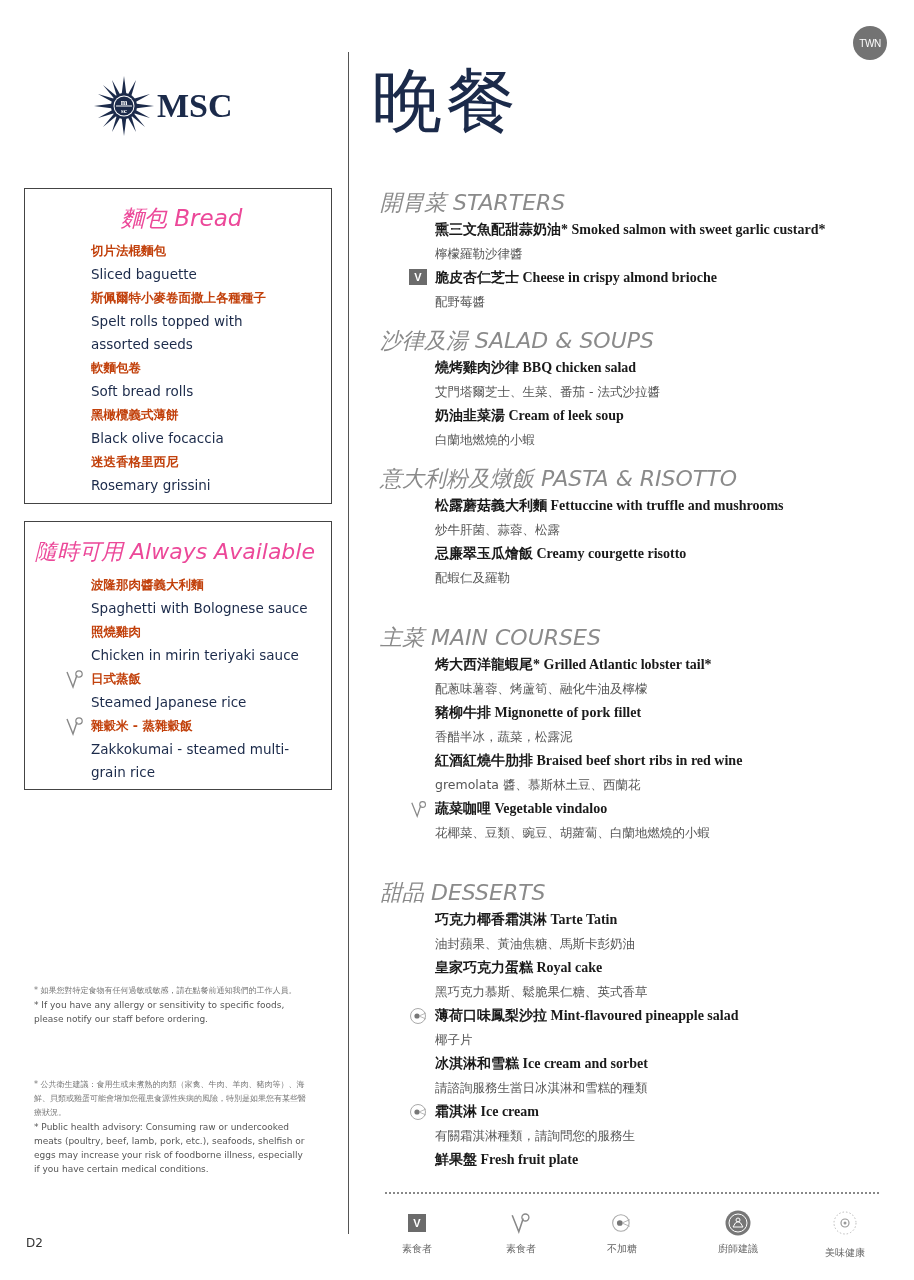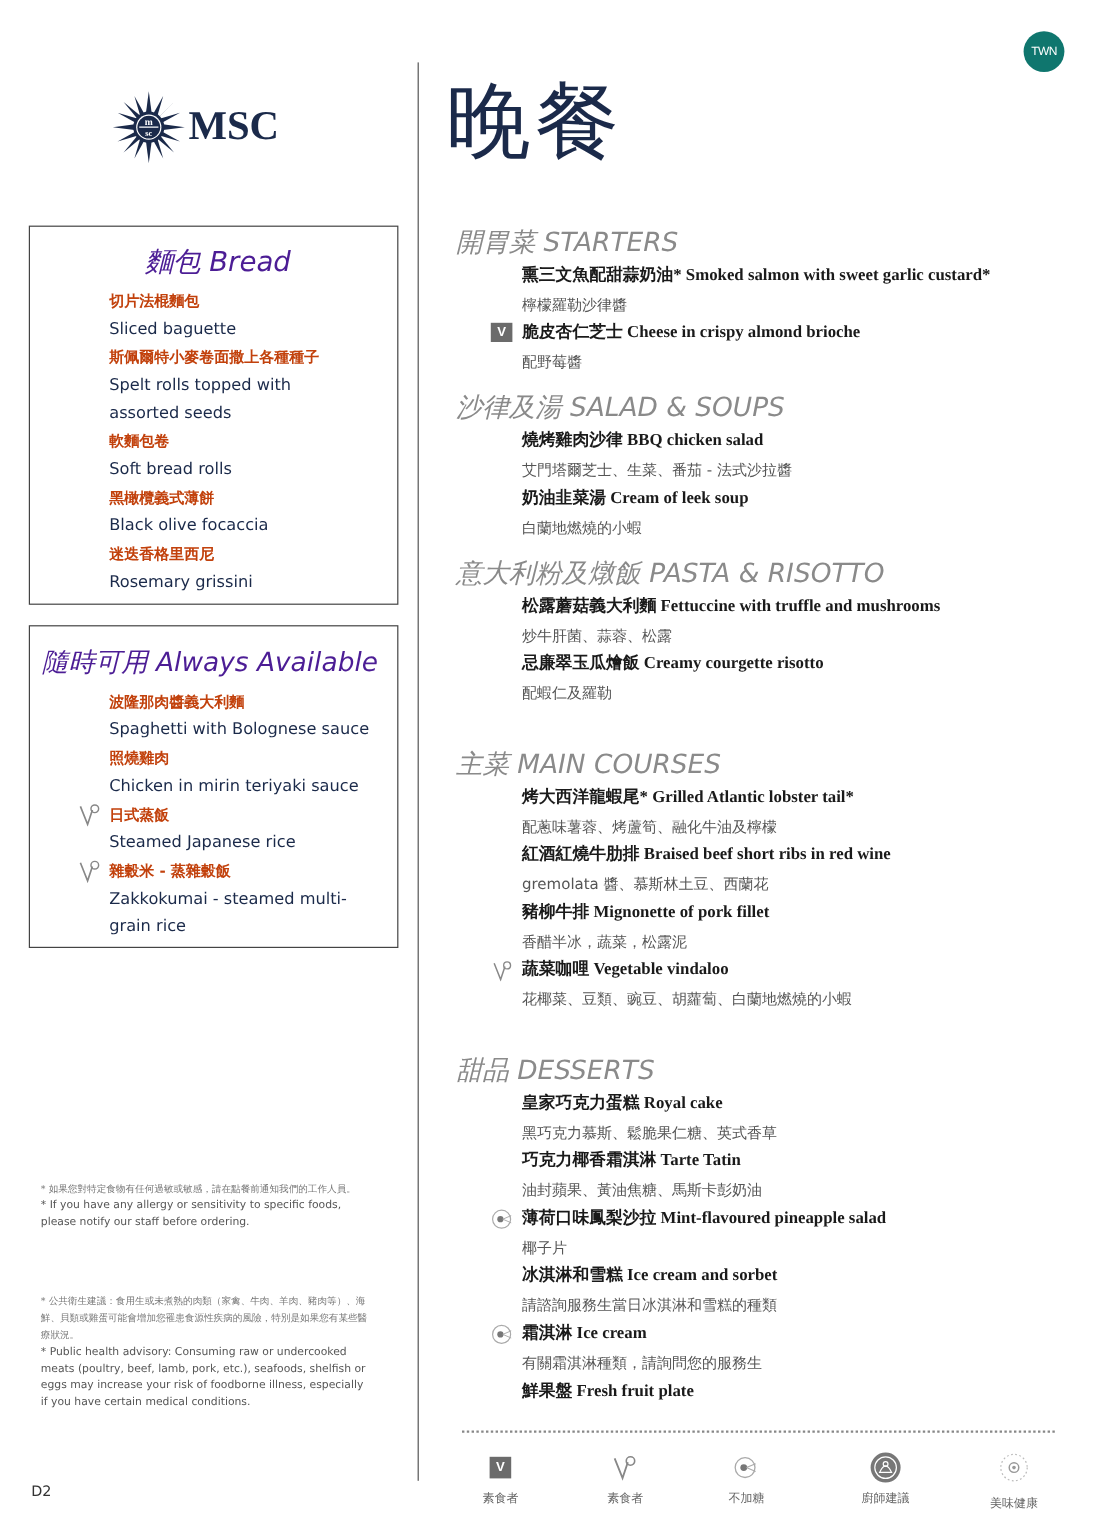--- a/index.html
+++ b/index.html
@@ -1,35 +1,35 @@
 <!DOCTYPE html>
 <html><head>
 <meta charset="utf-8">
 <style>
   * { box-sizing: border-box; margin: 0; padding: 0; }
   html, body { width: 914px; height: 1280px; background: #ffffff; overflow: hidden; }
   body { position: relative; font-family: "DejaVu Sans", sans-serif; color: #1a1a1a; }
 
   .badge { position: absolute; left: 853px; top: 26px; width: 34px; height: 34px; border-radius: 50%;
-           background: #0f766e; color: #fff; font-family: "Liberation Sans", sans-serif; font-size: 10px;
+           background: #737373; color: #fff; font-family: "Liberation Sans", sans-serif; font-size: 10px;
            display: flex; align-items: center; justify-content: center; letter-spacing: -0.5px; }
 
   .logo { position: absolute; left: 93px; top: 74px; height: 64px; display: flex; align-items: center; }
   .logo svg { width: 62px; height: 62px; }
   .logo-text { font-family: "Liberation Serif", serif; font-weight: bold; font-size: 34px; color: #1b2a4a; margin-left: 2px; letter-spacing: 0px; }
 
   .vdivider { position: absolute; left: 348px; top: 52px; width: 1px; height: 1182px; background: #555; }
 
   .title { position: absolute; left: 372px; top: 66px; font-size: 70px; color: #1b2a4a; font-family: "DejaVu Sans", sans-serif; font-weight: 300; letter-spacing: 4px; line-height: 1; }
 
   .box { position: absolute; border: 1px solid #444; background: #fff; }
   .box.bread { left: 24px; top: 188px; width: 308px; height: 316px; }
   .box.always { left: 24px; top: 521px; width: 308px; height: 269px; }
 
-  .box-title { font-style: italic; color: #4c1d95; font-size: 23px; font-family: "DejaVu Sans", sans-serif; font-weight: 300; white-space: nowrap; }
+  .box-title { font-style: italic; color: #ec4899; font-size: 23px; font-family: "DejaVu Sans", sans-serif; font-weight: 300; white-space: nowrap; }
   .bread .box-title { position: absolute; left: 96px; top: 14px; }
   .always .box-title { position: absolute; left: 10px; top: 15px; font-size: 22px; }
 
   .side-list { position: absolute; left: 66px; right: 6px; }
   .bread .side-list { top: 50px; }
   .always .side-list { top: 51px; }
   .side-item { position: relative; }
   .side-zh { font-size: 12.5px; font-weight: bold; color: #c2410c; line-height: 24px; height: 24px; }
   .side-en { font-size: 13.5px; color: #1b2a4a; line-height: 23px; font-family: "DejaVu Sans", sans-serif; }
   .side-icon { position: absolute; left: -26px; top: 2px; width: 20px; height: 20px; }
@@ -200,46 +200,46 @@
   </div>
 </div>
 
 <div class="section" style="top:623px">
   <div class="section-title">主菜 MAIN COURSES</div>
   <div class="dish">
     <div class="dish-name">烤大西洋龍蝦尾* Grilled Atlantic lobster tail*</div>
     <div class="dish-desc">配蔥味薯蓉、烤蘆筍、融化牛油及檸檬</div>
   </div>
   <div class="dish">
+    <div class="dish-name">豬柳牛排 Mignonette of pork fillet</div>
+    <div class="dish-desc">香醋半冰，蔬菜，松露泥</div>
+  </div>
+  <div class="dish">
     <div class="dish-name">紅酒紅燒牛肋排 Braised beef short ribs in red wine</div>
     <div class="dish-desc">gremolata 醬、慕斯林土豆、西蘭花</div>
-  </div>
-  <div class="dish">
-    <div class="dish-name">豬柳牛排 Mignonette of pork fillet</div>
-    <div class="dish-desc">香醋半冰，蔬菜，松露泥</div>
   </div>
   <div class="dish">
     <svg class="dish-icon" viewBox="0 0 20 20">
       <path d="M2 3 L8 18 L12 6" fill="none" stroke="#888" stroke-width="1.4"></path>
       <circle cx="14" cy="5" r="3.2" fill="none" stroke="#888" stroke-width="1.2"></circle>
     </svg>
     <div class="dish-name">蔬菜咖哩 Vegetable vindaloo</div>
     <div class="dish-desc">花椰菜、豆類、豌豆、胡蘿蔔、白蘭地燃燒的小蝦</div>
   </div>
 </div>
 
 <div class="section" style="top:878px">
   <div class="section-title">甜品 DESSERTS</div>
   <div class="dish">
+    <div class="dish-name">巧克力椰香霜淇淋 Tarte Tatin</div>
+    <div class="dish-desc">油封蘋果、黃油焦糖、馬斯卡彭奶油</div>
+  </div>
+  <div class="dish">
     <div class="dish-name">皇家巧克力蛋糕 Royal cake</div>
     <div class="dish-desc">黑巧克力慕斯、鬆脆果仁糖、英式香草</div>
-  </div>
-  <div class="dish">
-    <div class="dish-name">巧克力椰香霜淇淋 Tarte Tatin</div>
-    <div class="dish-desc">油封蘋果、黃油焦糖、馬斯卡彭奶油</div>
   </div>
   <div class="dish">
     <svg class="dish-icon" viewBox="0 0 20 18">
       <circle cx="9" cy="9" r="7.5" fill="none" stroke="#aaa" stroke-width="1"></circle>
       <circle cx="8" cy="9" r="2.6" fill="#777"></circle>
       <path d="M10 9 L17 6 M10 9 L17 12" stroke="#aaa" stroke-width="0.8"></path>
     </svg>
     <div class="dish-name">薄荷口味鳳梨沙拉 Mint-flavoured pineapple salad</div>
     <div class="dish-desc">椰子片</div>
   </div>

